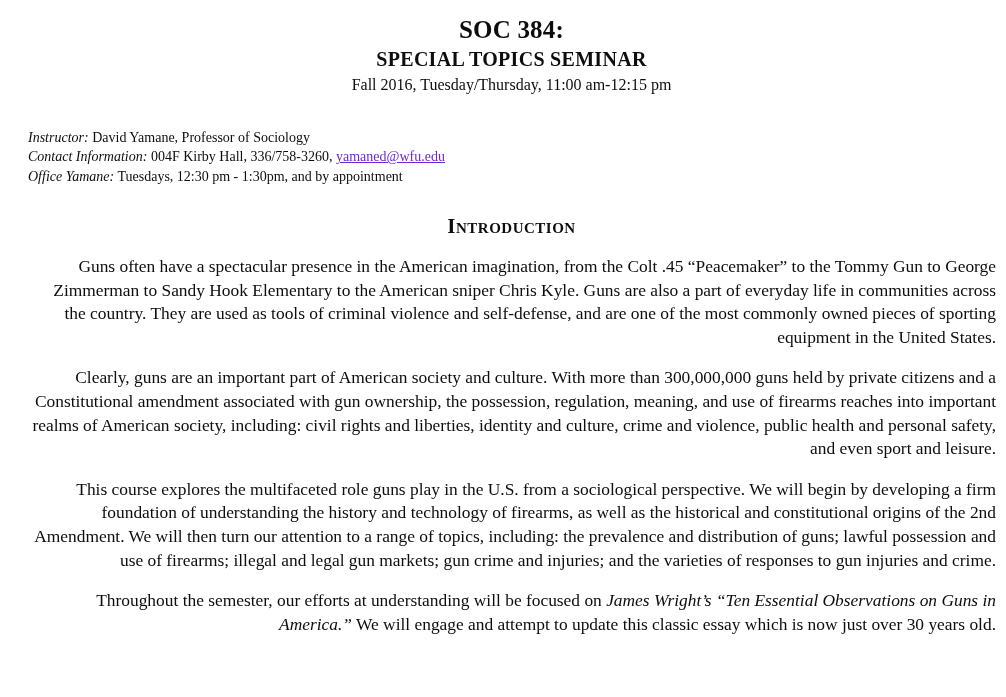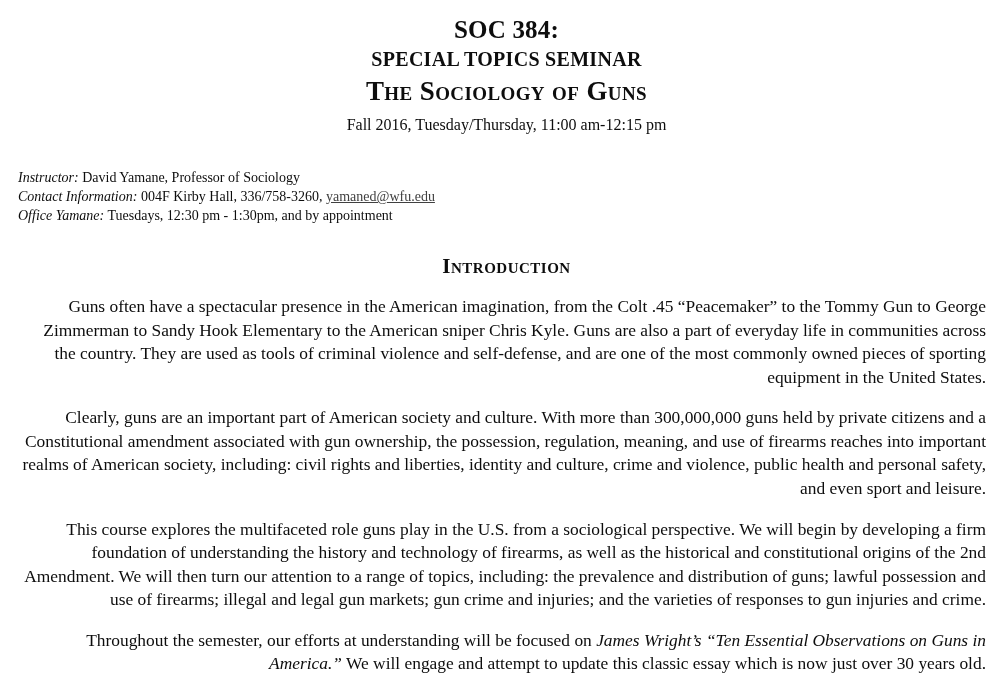--- a/index.html
+++ b/index.html
@@ -14,21 +14,21 @@
     font-family: "Liberation Serif", "DejaVu Serif", serif;
     color: #0d0d0d;
     -webkit-font-smoothing: antialiased;
   }
 
   .page {
     position: relative;
     width: 1006px;
     height: 697px;
     box-sizing: border-box;
-    padding: 14px 11px 0 18px;
+    padding: 14px 11px 0 28px;
   }
 
   
   .title-block {
     text-align: center;
   }
   .course-code {
     font-size: 25px;
     font-weight: bold;
     letter-spacing: 0.2px;
@@ -59,21 +59,21 @@
   
   .instructor-block {
     margin-top: 32px;
     font-size: 14px;
     line-height: 1.38;
   }
   .instructor-block .lbl {
     font-style: italic;
   }
   .email-link {
-    color: #404040;
+    color: #6d28d9;
   }
 
   
   .section-heading {
     margin: 28px 0 0 0;
     font-size: 21px;
     font-weight: bold;
     font-variant: small-caps;
     letter-spacing: 0.5px;
     line-height: 1.2;
@@ -99,21 +99,20 @@
   }
 </style>
 </head>
 <body>
 
 <div class="page">
 
   <div class="title-block">
     <div class="course-code">SOC 384:</div>
     <div class="seminar-line">SPECIAL TOPICS SEMINAR</div>
-    <div class="main-title">The Sociology of Guns</div>
     <div class="meeting-line">Fall 2016, Tuesday/Thursday, 11:00 am-12:15 pm</div>
   </div>
 
   <div class="instructor-block">
     <div>
       <span class="lbl">Instructor:</span><span> David Yamane, Professor of Sociology</span>
     </div>
     <div>
       <span class="lbl">Contact Information:</span><span> 004F Kirby Hall, 336/758-3260, </span><a class="email-link" href="#">yamaned@wfu.edu</a>
     </div>

